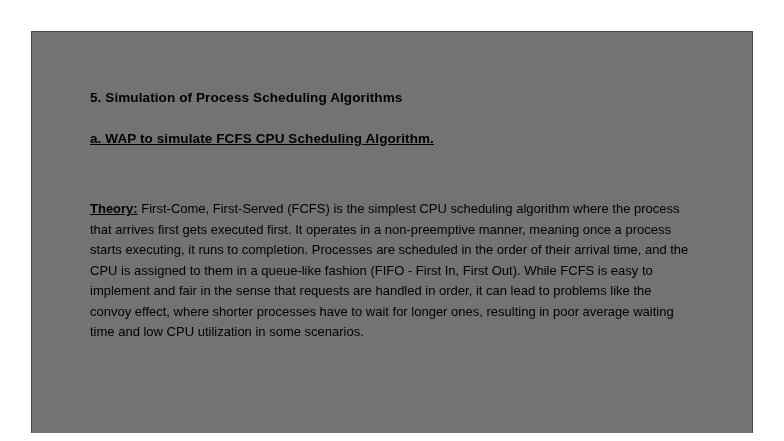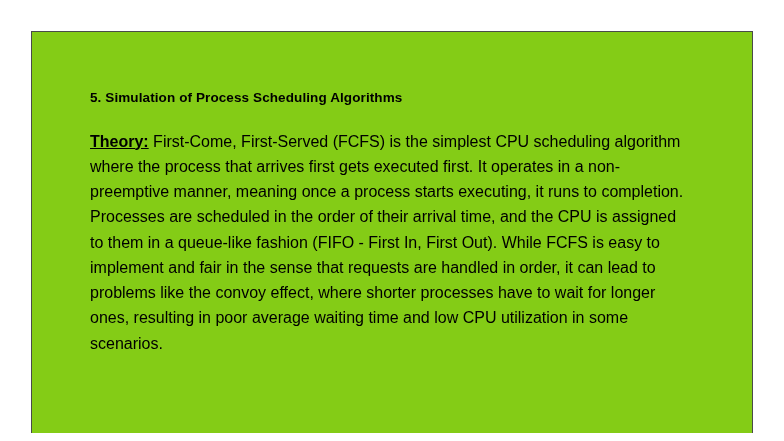--- a/index.html
+++ b/index.html
@@ -12,21 +12,21 @@
     height: 441px;
     font-family: "Liberation Sans", sans-serif;
     overflow: hidden;
   }
   #page {
     position: absolute;
     left: 31px;
     top: 31px;
     width: 722px;
     height: 402px;
-    background: #84cc16;
+    background: #737373;
     border: 1px solid #4a4a4a;
     border-bottom: none;
     box-sizing: border-box;
     overflow: hidden;
   }
   #content {
     position: absolute;
     left: 58px;
     top: 57px;
     width: 600px;
@@ -43,21 +43,21 @@
     font-size: 13.5px;
     font-weight: bold;
     color: #000000;
     text-decoration: underline;
     letter-spacing: 0.1px;
     margin: 0 0 52px 0;
     line-height: 1.3;
     display: inline-block;
   }
   .theory-block {
-    font-size: 16px;
+    font-size: 13px;
     color: #000000;
     line-height: 1.58;
     margin: 0 0 50px 0;
     text-align: left;
   }
   .theory-label {
     font-weight: bold;
     text-decoration: underline;
   }
   .source-heading {
@@ -70,18 +70,21 @@
   }
 </style>
 </head>
 <body>
 
 <div id="page">
   <div id="content">
 
     <div class="heading-num">5. Simulation of Process Scheduling Algorithms</div>
 
+    <div>
+      <span class="heading-sub">a. WAP to simulate FCFS CPU Scheduling Algorithm.</span>
+    </div>
 
     <p class="theory-block"><span class="theory-label">Theory:</span><span> First-Come, First-Served (FCFS) is the simplest CPU scheduling algorithm where the process that arrives first gets executed first. It operates in a non-preemptive manner, meaning once a process starts executing, it runs to completion. Processes are scheduled in the order of their arrival time, and the CPU is assigned to them in a queue-like fashion (FIFO - First In, First Out). While FCFS is easy to implement and fair in the sense that requests are handled in order, it can lead to problems like the convoy effect, where shorter processes have to wait for longer ones, resulting in poor average waiting time and low CPU utilization in some scenarios.</span></p>
 
 
   </div>
 </div>
 
 </body></html>

